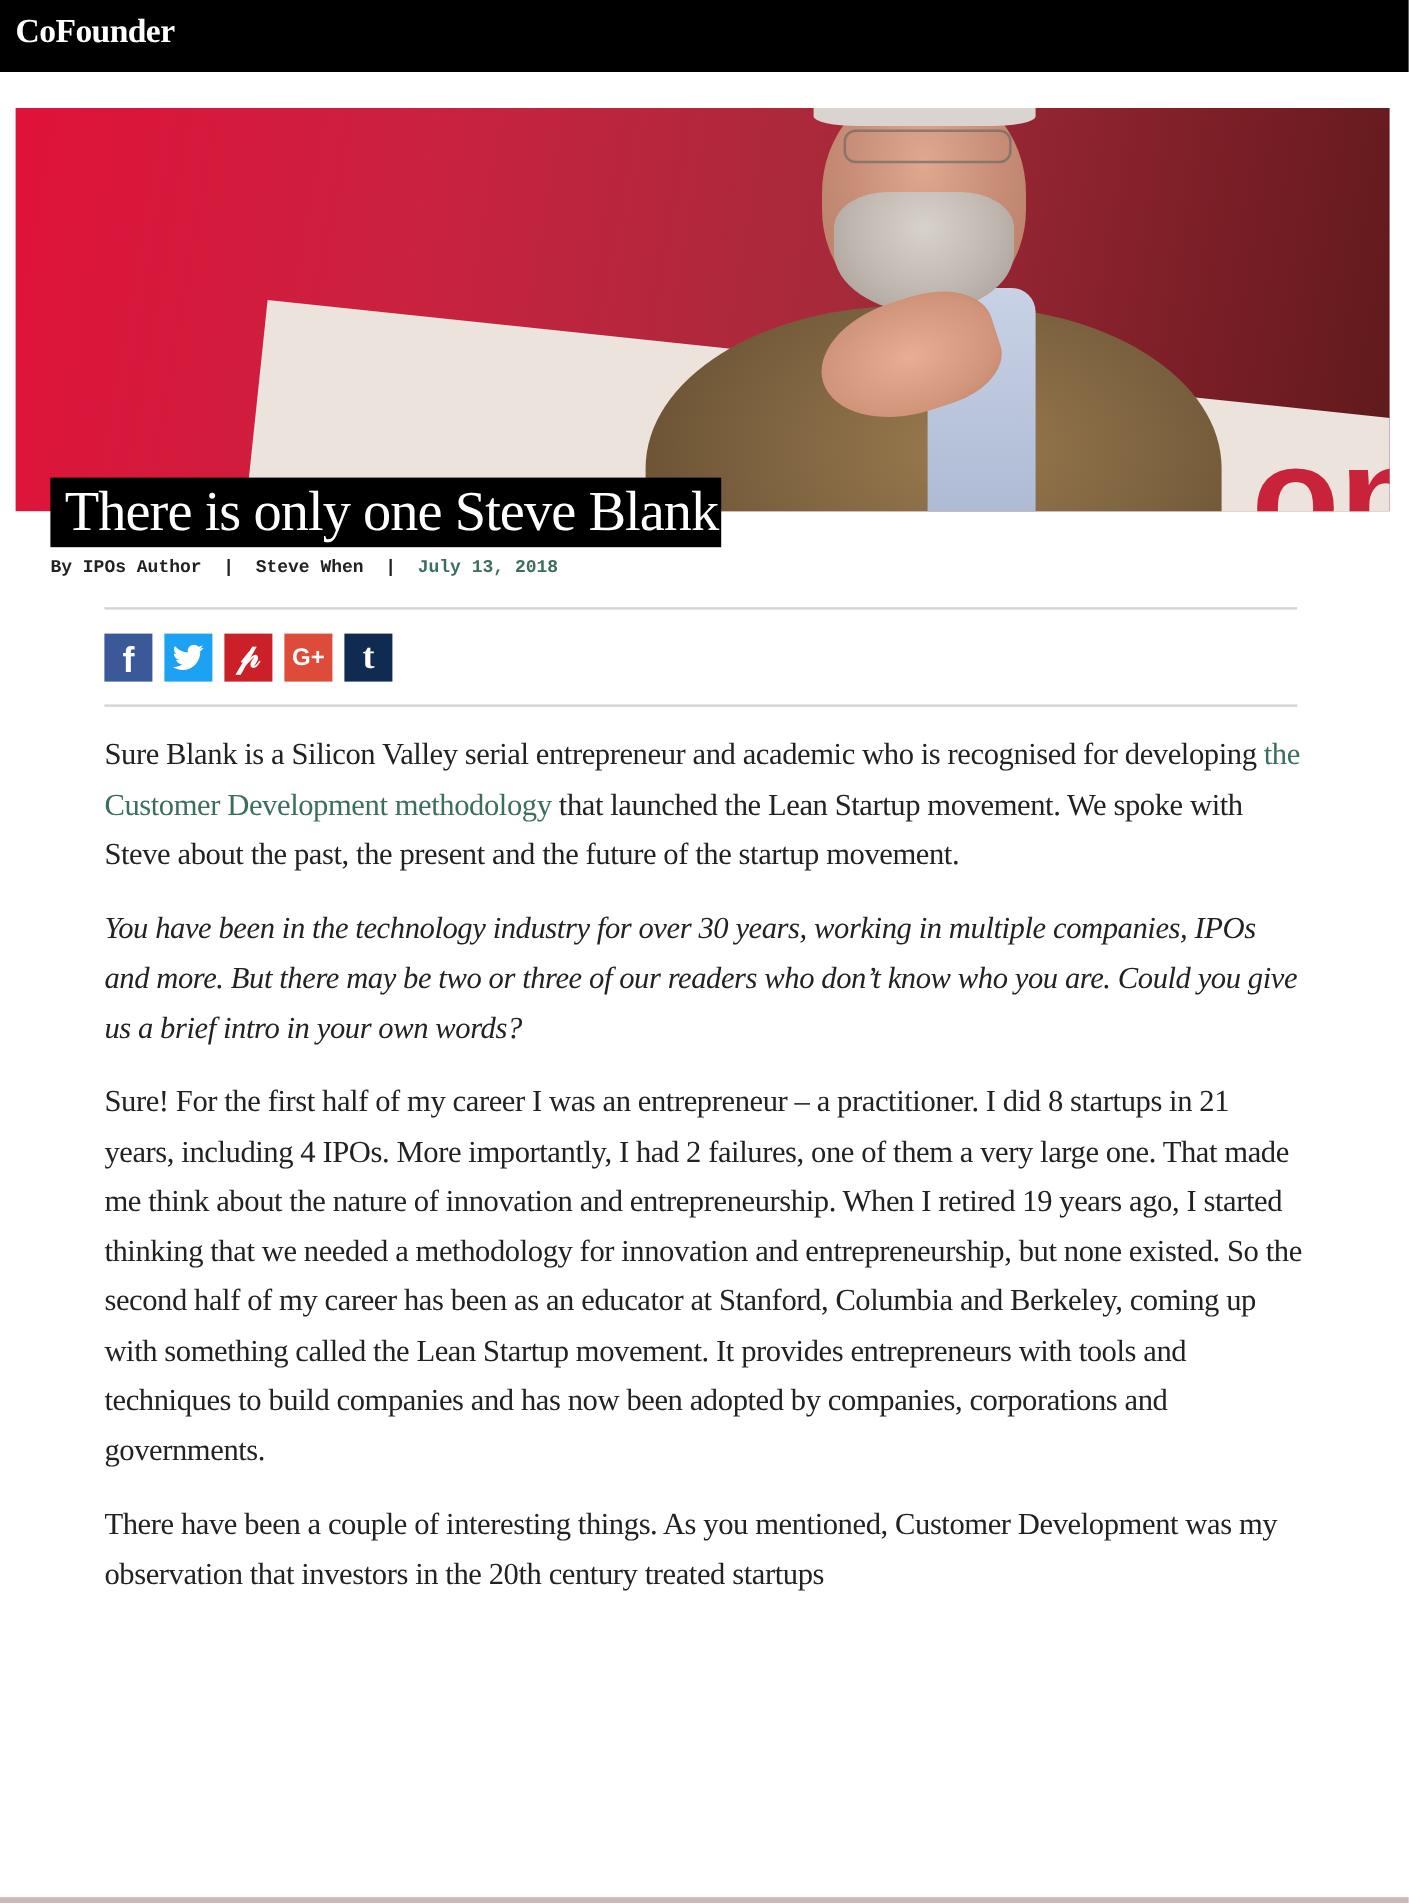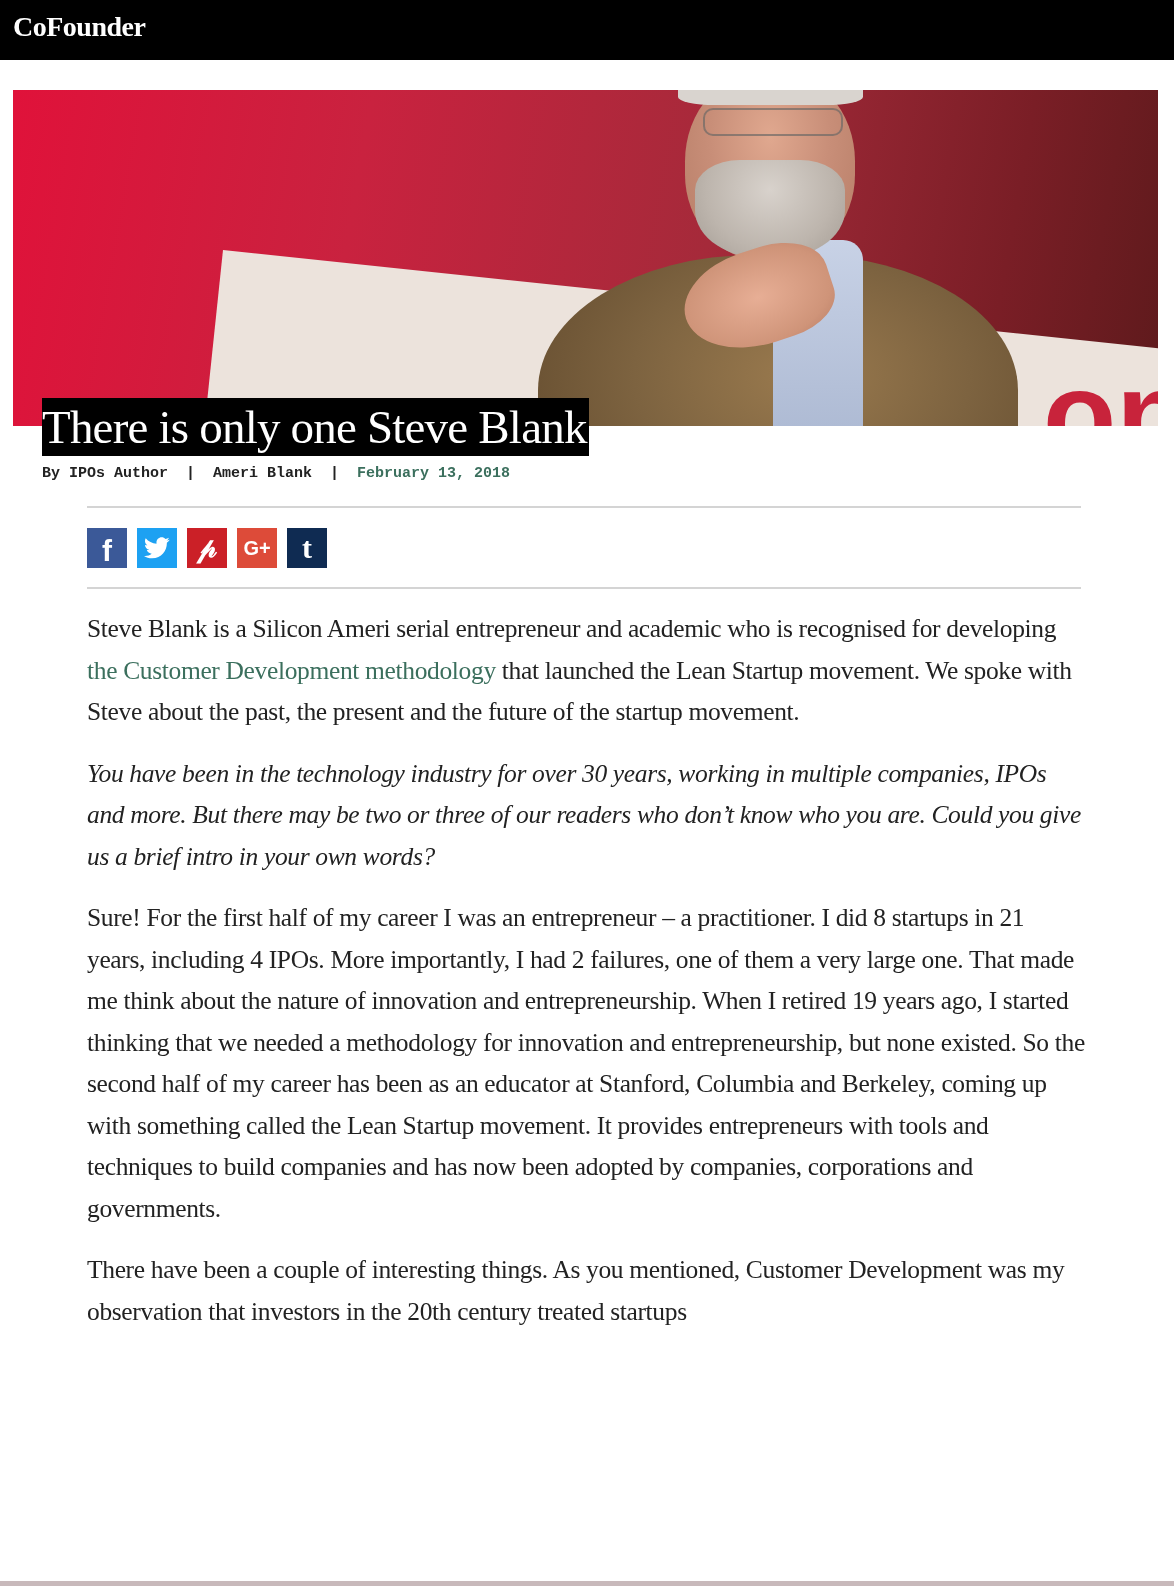--- a/index.html
+++ b/index.html
@@ -67,21 +67,21 @@
       border-radius: 55% 45% 40% 60%;
       transform: rotate(-18deg);
     }
     .hero .glasses {
       position: absolute; left: 690px; top: 18px; width: 140px; height: 28px;
       border: 2px solid #6e6a66; border-radius: 10px; opacity: 0.7;
     }
 
     .title-box {
       position: absolute; left: 42px; top: 398px;
-      background: #000000; padding: 0 2px 0 0; height: 58px;
+      background: #000000; padding: 0 2px 0 12px; height: 58px;
     }
     .title {
       display: block;
       font-family: "Liberation Serif", serif; font-size: 47px; line-height: 58px;
       color: #ffffff; font-weight: normal; letter-spacing: -0.8px; white-space: nowrap;
     }
 
     .meta {
       position: absolute; left: 42px; top: 464px;
       font-family: "Liberation Mono", "DejaVu Sans Mono", monospace; font-weight: bold;
@@ -139,21 +139,21 @@
   <div class="glasses"></div>
   <div class="person-beard"></div>
   <div class="person-hand"></div>
 </div>
 
 <div class="title-box">
   <h1 class="title">There is only one Steve Blank</h1>
 </div>
 
 <div class="meta">
-  <a>By IPOs Author</a><span class="sep">|</span><a>Ameri Blank</a><span class="sep">|</span><span class="date">February 13, 2018</span>
+  <a>By IPOs Author</a><span class="sep">|</span><a>Steve When</a><span class="sep">|</span><span class="date">July 13, 2018</span>
 </div>
 
 <div class="rule r1"></div>
 
 <div class="share">
   <a class="btn fb">
     <span>f</span>
   </a>
   <a class="btn tw">
     <svg width="26" height="22" viewBox="0 0 24 20">
@@ -167,19 +167,19 @@
     <span>G+</span>
   </a>
   <a class="btn tu">
     <span>t</span>
   </a>
 </div>
 
 <div class="rule r2"></div>
 
 <div class="article">
-  <p><span>Steve Blank is a Silicon Ameri serial entrepreneur and academic who is recognised for developing </span><a class="inline-link">the Customer Development methodology</a><span> that launched the Lean Startup movement. We spoke with Steve about the past, the present and the future of the startup movement.</span></p>
+  <p><span>Sure Blank is a Silicon Valley serial entrepreneur and academic who is recognised for developing </span><a class="inline-link">the Customer Development methodology</a><span> that launched the Lean Startup movement. We spoke with Steve about the past, the present and the future of the startup movement.</span></p>
   <p class="q">You have been in the technology industry for over 30 years, working in multiple companies, IPOs and more. But there may be two or three of our readers who don’t know who you are. Could you give us a brief intro in your own words?</p>
   <p>Sure! For the first half of my career I was an entrepreneur – a practitioner. I did 8 startups in 21 years, including 4 IPOs. More importantly, I had 2 failures, one of them a very large one. That made me think about the nature of innovation and entrepreneurship. When I retired 19 years ago, I started thinking that we needed a methodology for innovation and entrepreneurship, but none existed. So the second half of my career has been as an educator at Stanford, Columbia and Berkeley, coming up with something called the Lean Startup movement. It provides entrepreneurs with tools and techniques to build companies and has now been adopted by companies, corporations and governments.</p>
   <p>There have been a couple of interesting things. As you mentioned, Customer Development was my observation that investors in the 20th century treated startups</p>
 </div>
 
 <div class="bottom-edge"></div>
 
 </body></html>

